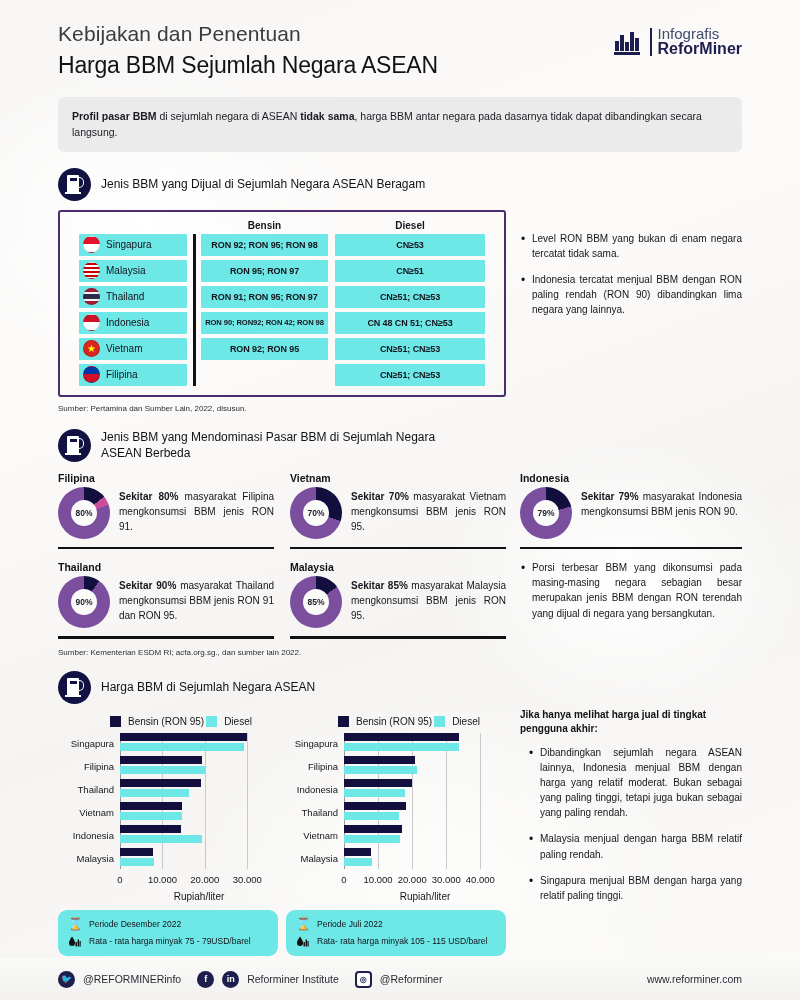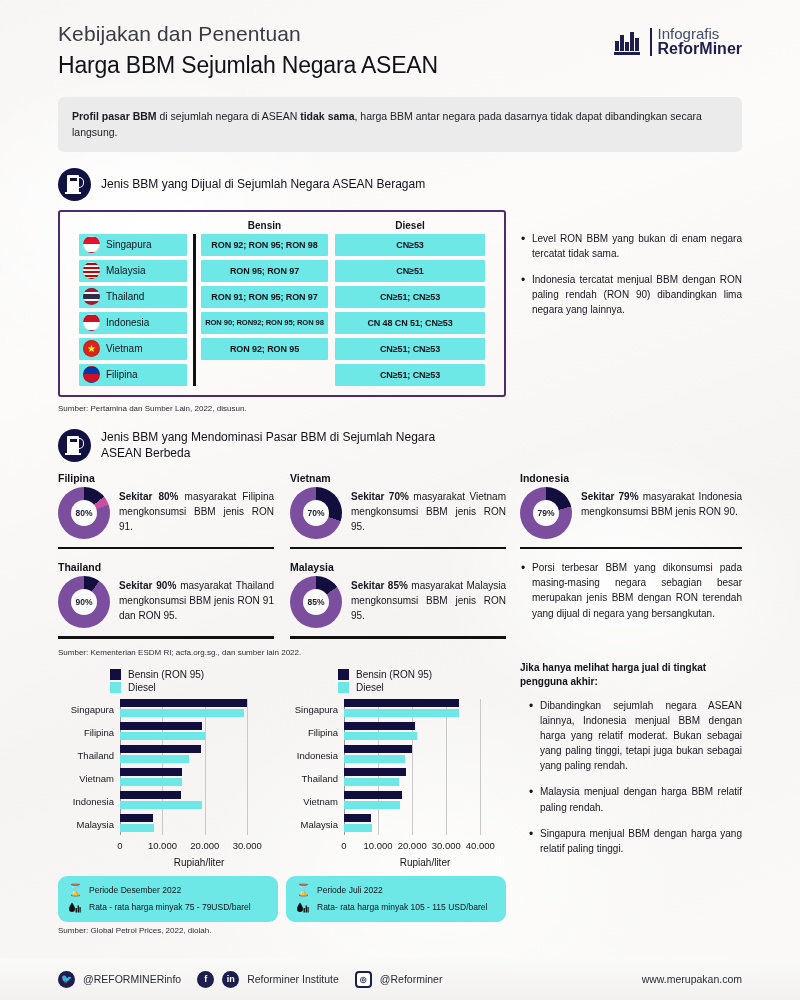--- a/index.html
+++ b/index.html
@@ -100,21 +100,21 @@
   .donut { width:52px; height:52px; border-radius:50%; position:relative; flex:0 0 52px; }
   .donut .hole {
     position:absolute; left:50%; top:50%; transform:translate(-50%,-50%);
     width:26px; height:26px; border-radius:50%; background:#fbfbfa;
     display:flex; align-items:center; justify-content:center;
     font-size:8.5px; font-weight:700; color:#1d1d2b;
   }
   .dc-text { font-size:10px; color:#15151c; line-height:1.5; text-align:justify; padding-top:2px; }
   .dc-text b { font-weight:700; }
   .rule { height:2.5px; background:#111; margin-top:8px; }
-  .legend { display:flex; flex-direction:column; gap:2px; margin:8px 0 6px 52px; }
+  .legend { display:flex; gap:2px; margin:8px 0 6px 52px; }
   .lg-item { display:flex; align-items:center; gap:7px; font-size:10px; color:#15151c; }
   .sw { width:11px; height:11px; flex:0 0 11px; }
   .plot { position:relative; }
   .grow { display:flex; align-items:center; margin-bottom:2px; }
   .glab { font-size:9.5px; color:#15151c; text-align:right; padding-right:6px; }
   .gbars { position:relative; flex:1 1 auto; }
   .bar { height:8px; margin-bottom:2.5px; }
   .axis { position:absolute; top:0; bottom:0; width:1px; background:#c9c9c9; }
   .ticks { position:relative; height:20px; }
   .tick { position:absolute; font-size:9.5px; color:#15151c; transform:translateX(-50%); top:3px; white-space:nowrap; }
@@ -219,21 +219,21 @@
                 <span>Filipina</span>
               </div>
             </div>
             <div class="vline">
                 <i></i>
               </div>
             <div class="col-cells">
               <div class="cell">RON 92; RON 95; RON 98</div>
               <div class="cell">RON 95; RON 97</div>
               <div class="cell">RON 91; RON 95; RON 97</div>
-              <div class="cell sm">RON 90; RON92; RON 95; RON 98</div>
+              <div class="cell sm">RON 90; RON92; RON 42; RON 98</div>
               <div class="cell">RON 92; RON 95</div>
             </div>
             <div class="c-gap"></div>
             <div class="col-cells2">
               <div class="cell">CN≥53</div>
               <div class="cell">CN≥51</div>
               <div class="cell">CN≥51; CN≥53</div>
               <div class="cell">CN 48 CN 51; CN≥53</div>
               <div class="cell">CN≥51; CN≥53</div>
               <div class="cell">CN≥51; CN≥53</div>
@@ -330,20 +330,29 @@
             </div>
           </div>
           <div class="rule"></div>
         </div>
         <ul class="bullets" style="margin-top:11px;">
           <li>Porsi terbesar BBM yang dikonsumsi pada masing-masing negara sebagian besar merupakan jenis BBM dengan RON terendah yang dijual di negara yang bersangkutan.</li>
         </ul>
       </div>
     </div>
 
+    <div class="sec-head" style="margin-top:14px;">
+      <div class="sec-icon">
+        <span class="pump-body"></span>
+          <span class="pump-win"></span>
+        <span class="pump-hose"></span>
+          <span class="pump-base"></span>
+      </div>
+      <div class="sec-title">Harga BBM di Sejumlah Negara ASEAN</div>
+    </div>
 
     <div style="display:flex; gap:14px; margin-top:4px;">
       <div style="width:448px; flex:0 0 448px; display:flex; gap:8px;">
 
         <div style="width:220px; flex:0 0 220px;">
           <div class="legend">
             <div class="lg-item">
               <span class="sw" style="background:#120f3f"></span>
               <span>Bensin (RON 95)</span>
             </div>
@@ -532,15 +541,15 @@
   </div>
 
   <div class="footer">
     <span class="soc">🐦</span>
     <span class="f-txt">@REFORMINERinfo</span>
     <span class="soc" style="margin-left:8px;">f</span>
     <span class="soc">in</span>
     <span class="f-txt">Reforminer Institute</span>
     <span class="soc sq" style="margin-left:8px;background:#fff;border:2px solid #1d1d4e;color:#1d1d4e;font-size:8px;">◎</span>
     <span class="f-txt">@Reforminer</span>
-    <span class="f-site">www.merupakan.com</span>
+    <span class="f-site">www.reforminer.com</span>
   </div>
 </div>
 
 </body></html>

